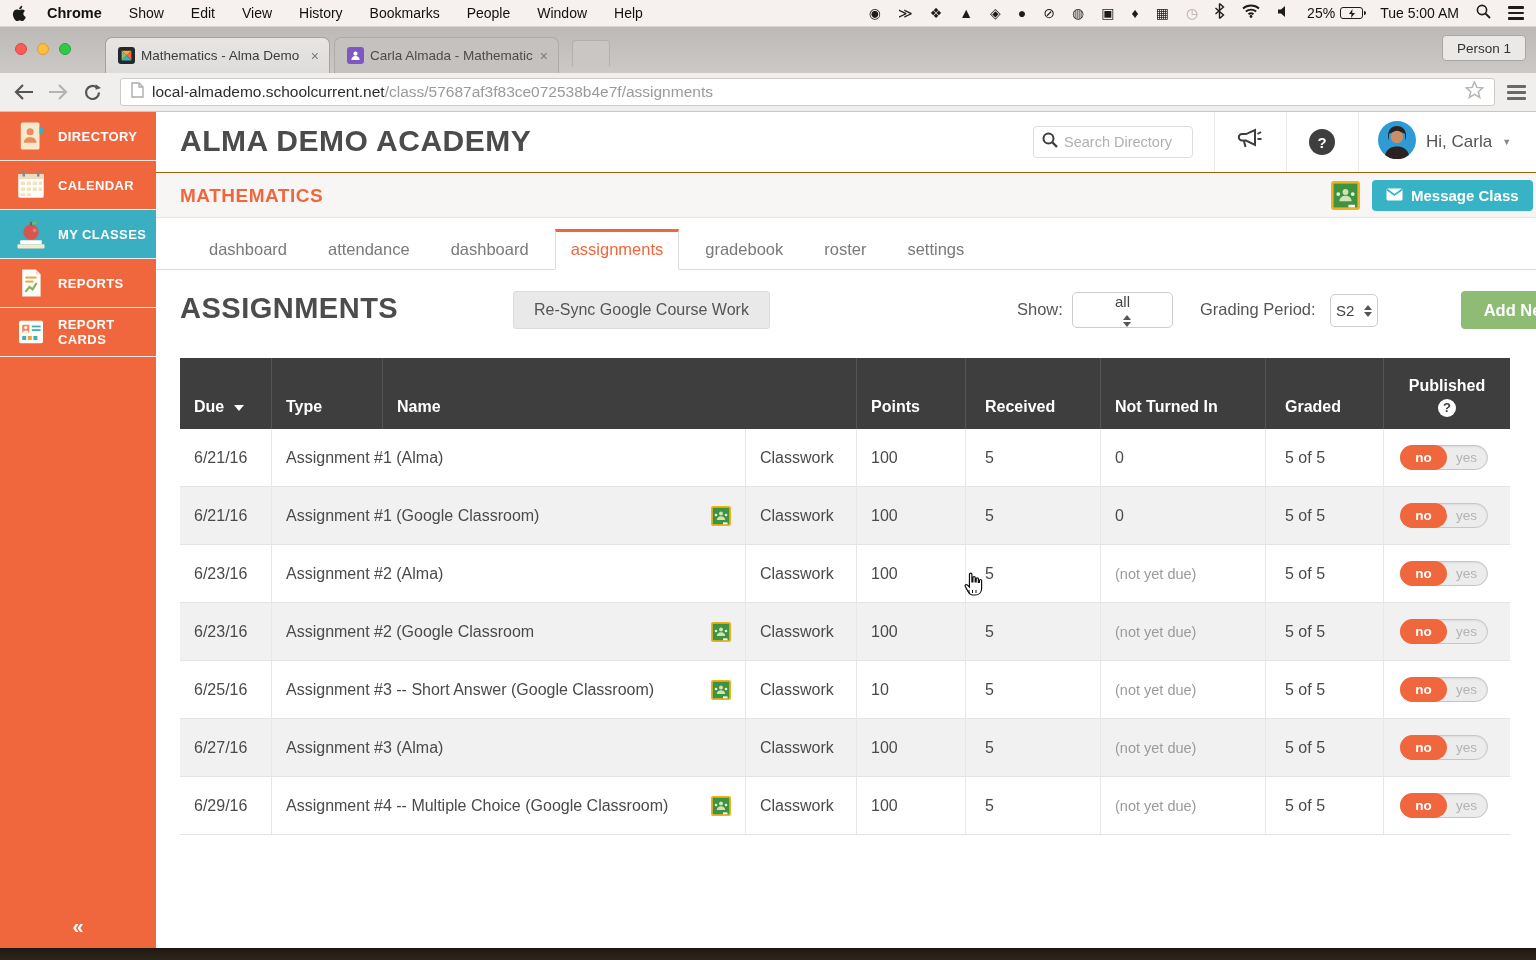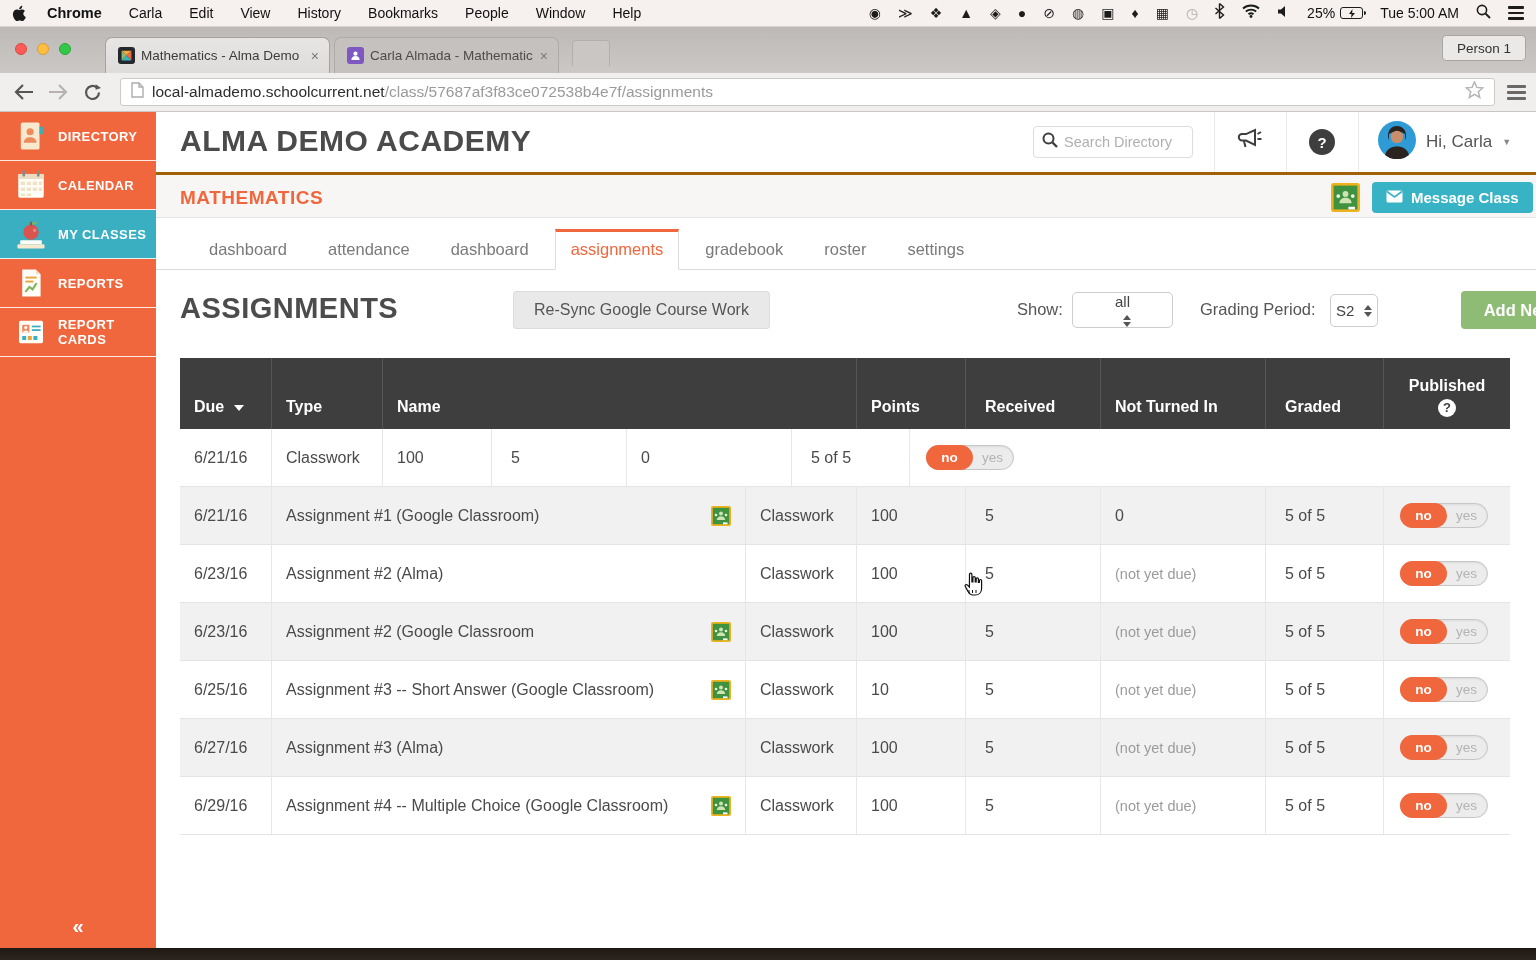--- a/index.html
+++ b/index.html
@@ -67,21 +67,21 @@
   .searchbox { position:absolute; left:877px; top:14px; width:160px; height:32px; border:1px solid #ddd; border-radius:4px; display:flex; align-items:center; padding:0 8px; background:#fff;}
   .searchbox input { border:none; outline:none; width:116px; font-size:14.5px; color:#555; margin-left:6px; font-family:"Liberation Sans",sans-serif; }
   .searchbox input::placeholder { color:#b0b0b0; }
   .hdr-div { position:absolute; top:0; width:1px; height:60px; background:#eceaea; }
   .hdr-zone { position:absolute; top:0; height:60px; display:flex; align-items:center; justify-content:center; }
   .help-circle { width:26px; height:26px; border-radius:50%; background:#3e3e3e; color:#fff; font-weight:bold; font-size:15px; display:flex; align-items:center; justify-content:center; }
   .userwrap { position:absolute; left:1222px; top:0; height:60px; display:flex; align-items:center; gap:10px; }
   .greeting { font-size:17px; color:#555; }
   .caret-down { font-size:9px; color:#888; }
 
-  .classbar { position:relative; height:46px; background:#f7f6f5; border-top:3px solid #a16207; border-bottom:1px solid #e6e5e4; }
+  .classbar { position:relative; height:46px; background:#f7f6f5; border-top:1px solid #a16207; border-bottom:1px solid #e6e5e4; }
   .class-name { position:absolute; left:24px; top:12px; font-size:19px; font-weight:bold; letter-spacing:.5px; color:#f1673d; }
   .gc-btn { position:absolute; left:1175px; top:8px; width:29px; height:29px; display:flex; }
   .msg-btn { position:absolute; left:1216px; top:7px; height:31px; padding:0 14px; background:#38b3c6; border-radius:4px; color:#fff; font-size:15px; font-weight:bold; display:flex; align-items:center; gap:8px; }
 
   .tabnav { height:52px; background:#fff; border-bottom:1px solid #dcdcdc; display:flex; align-items:flex-end; padding-left:38px; }
   .ntab { font-size:16.5px; color:#7a7a7a; padding:10px 15px; margin-right:11px; cursor:pointer; }
   .ntab.active { color:#f1673d; background:#fff; border:1px solid #dcdcdc; border-bottom:1px solid #fff; border-top:3px solid #f1673d; margin-bottom:-1px; padding-top:8px; }
 
   .controls { position:relative; height:85px; }
   .page-title { position:absolute; left:24px; top:22px; font-size:29px; font-weight:800; letter-spacing:.5px; color:#4c4c4c; }
@@ -127,21 +127,21 @@
   <div class="menubar">
     <div class="mb-left">
       <span class="apple-logo">
         <svg width="14" height="17" viewBox="0 0 14 17">
             <path d="M11.3 9c0-1.9 1.6-2.8 1.7-2.9-.9-1.3-2.3-1.5-2.8-1.5-1.2-.1-2.3.7-2.9.7-.6 0-1.5-.7-2.5-.7-1.3 0-2.5.8-3.2 1.9-1.4 2.3-.4 5.8 1 7.7.7.9 1.5 2 2.5 1.9 1 0 1.4-.6 2.6-.6s1.5.6 2.6.6c1.1 0 1.7-1 2.4-1.9.8-1.1 1.1-2.2 1.1-2.3-.1 0-2.4-.9-2.5-2.9z" fill="#1a1a1a"></path>
             <path d="M9.5 3.2c.5-.7.9-1.6.8-2.5-.8 0-1.7.5-2.3 1.2-.5.6-.9 1.5-.8 2.4.9.1 1.8-.4 2.3-1.1z" fill="#1a1a1a"></path>
           </svg>
       </span>
       <span style="display:flex;gap:27px;">
           <span class="mitem bold">Chrome</span>
-          <span class="mitem">Carla</span>
+          <span class="mitem">Show</span>
           <span class="mitem">Edit</span>
           <span class="mitem">View</span>
           <span class="mitem">History</span>
           <span class="mitem">Bookmarks</span>
           <span class="mitem">People</span>
           <span class="mitem">Window</span>
           <span class="mitem">Help</span>
         </span>
     </div>
     <div class="mb-right">
@@ -454,20 +454,23 @@
               <span>Graded</span>
             </div>
           <div class="thcell c-pub th-pub">
               <span>Published</span>
               <span class="qmark">?</span>
             </div>
         </div>
         <div>
             <div class="trow">
               <div class="tcell c-due">6/21/16</div>
+              <div class="tcell c-name">
+                <span class="nametext">Assignment #1 (Alma)</span>
+              </div>
               <div class="tcell c-type">Classwork</div>
               <div class="tcell c-points">100</div>
               <div class="tcell c-received">5</div>
               <div class="tcell c-ntd">0</div>
               <div class="tcell c-graded">5 of 5</div>
               <div class="tcell c-pub">
                 <span class="ptoggle">
                   <span class="t-no">no</span>
                   <span class="t-yes">yes</span>
                 </span>

